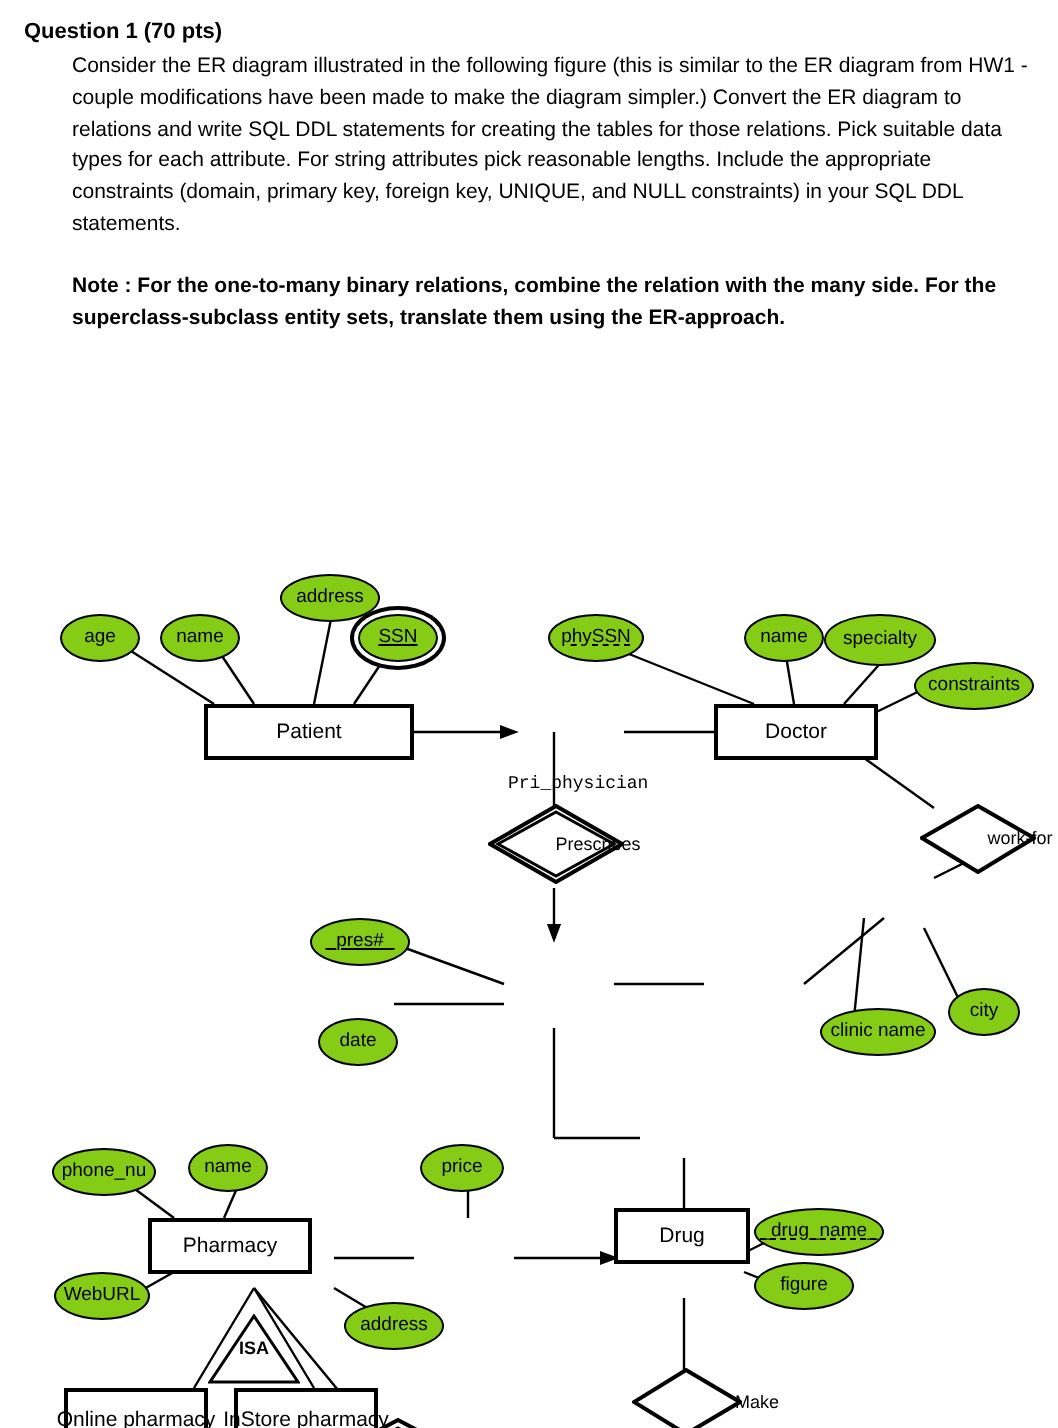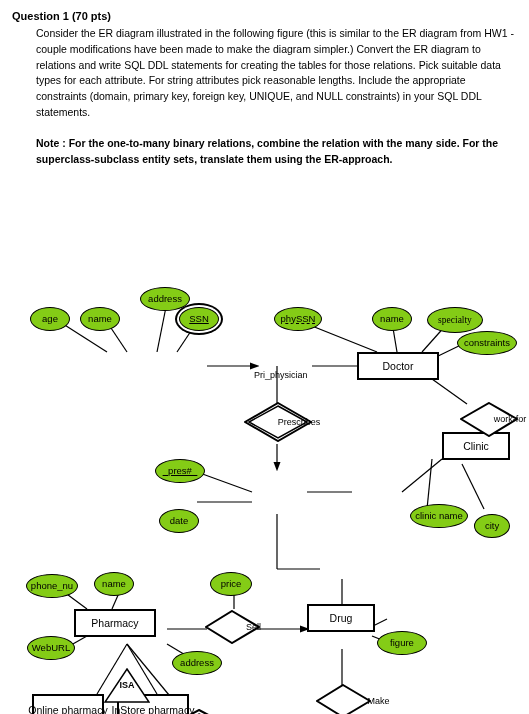--- a/index.html
+++ b/index.html
@@ -227,31 +227,31 @@
     <line x1="185" y1="555" x2="215" y2="610" stroke="#000" stroke-width="1.2"></line>
     <line x1="185" y1="555" x2="175" y2="635" stroke="#000" stroke-width="1.2"></line>
 
     <defs>
       <marker id="arrow" markerWidth="8" markerHeight="8" refX="6" refY="3" orient="auto">
         <path d="M0,0 L0,6 L8,3 z" fill="#000"></path>
       </marker>
     </defs>
   </svg>
 
-
-  <div class="label" style="left:242px; top:196px; font-size:9px;">Pri_physician</div>
+  <div class="entity" style="left:90px; top:178px; width:105px; height:28px;">
+    <span>Patient</span>
+  </div>
+
+  <div class="label" style="left:242px; top:213px; font-size:9px;font-family:Liberation Mono, monospace;">Pri_physician</div>
 
   <div class="entity" style="left:345px; top:178px; width:82px; height:28px;">
     <span>Doctor</span>
   </div>
 
 
-  <div class="entity" style="left:430px; top:258px; width:68px; height:28px;">
-    <span>Clinic</span>
-  </div>
 
   <div class="entity" style="left:62px; top:435px; width:82px; height:28px;">
     <span>Pharmacy</span>
   </div>
 
   <div class="entity" style="left:295px; top:430px; width:68px; height:28px; border-width:2px;">
     <span>Drug</span>
   </div>
 
   <div class="entity" style="left:20px; top:520px; width:72px; height:32px; text-align:center;">
@@ -276,28 +276,20 @@
   <div class="diamond" style="left:448px; top:228px; width:58px; height:35px;">
     <div class="diamond-inner">
       <svg class="diamond-shape" viewBox="0 0 58 35">
         <polygon points="29,1 57,17 29,34 1,17" fill="white" stroke="black" stroke-width="2"></polygon>
       </svg>
       <span style="font-size:9px;">work-for</span>
     </div>
   </div>
 
 
-  <div class="diamond" style="left:193px; top:436px; width:55px; height:34px;">
-    <div class="diamond-inner">
-      <svg class="diamond-shape" viewBox="0 0 55 34">
-        <polygon points="27,1 54,17 27,33 1,17" fill="white" stroke="black" stroke-width="2"></polygon>
-      </svg>
-      <span style="font-size:9px;">Sell</span>
-    </div>
-  </div>
 
   <div class="diamond" style="left:304px; top:510px; width:55px; height:34px;">
     <div class="diamond-inner">
       <svg class="diamond-shape" viewBox="0 0 55 34">
         <polygon points="27,1 54,17 27,33 1,17" fill="white" stroke="black" stroke-width="2"></polygon>
       </svg>
       <span style="font-size:9px;margin-left:28px;">Make</span>
     </div>
   </div>
 
@@ -328,41 +320,41 @@
   </div>
 
   <div class="attr" style="left:262px; top:133px; width:48px; height:24px;">
     <span style="text-decoration:underline; text-decoration-style:dashed;">phySSN</span>
   </div>
 
   <div class="attr" style="left:360px; top:133px; width:40px; height:24px;">
     <span>name</span>
   </div>
 
-  <div class="attr" style="left:415px; top:133px; width:56px; height:26px;font-family:Liberation Serif, serif;">
+  <div class="attr" style="left:400px; top:133px; width:56px; height:26px;">
     <span>specialty</span>
   </div>
 
   <div class="attr" style="left:445px; top:157px; width:60px; height:24px;">
     <span>constraints</span>
   </div>
 
   <div class="attr" style="left:143px; top:285px; width:50px; height:24px;">
     <span style="text-decoration:underline;">_pres#_</span>
   </div>
 
   <div class="attr" style="left:147px; top:335px; width:40px; height:24px;">
     <span>date</span>
   </div>
 
   <div class="attr" style="left:398px; top:330px; width:58px; height:24px;">
     <span>clinic name</span>
   </div>
 
-  <div class="attr" style="left:462px; top:340px; width:36px; height:24px;">
+  <div class="attr" style="left:462px; top:320px; width:36px; height:24px;">
     <span>city</span>
   </div>
 
   <div class="attr" style="left:14px; top:400px; width:52px; height:24px;">
     <span>phone_nu</span>
   </div>
 
   <div class="attr" style="left:82px; top:398px; width:40px; height:24px;">
     <span>name</span>
   </div>
@@ -372,25 +364,28 @@
   </div>
 
   <div class="attr" style="left:160px; top:477px; width:50px; height:24px;">
     <span>address</span>
   </div>
 
   <div class="attr" style="left:198px; top:398px; width:42px; height:24px;">
     <span>price</span>
   </div>
 
+  <div class="attr" style="left:365px; top:430px; width:65px; height:24px;">
+    <span style="text-decoration:underline; text-decoration-style:dashed;">_drug_name_</span>
+  </div>
 
   <div class="attr" style="left:365px; top:457px; width:50px; height:24px;">
     <span>figure</span>
   </div>
 
-  <div class="isa-triangle" style="left:92px; top:494px; width:46px; height:35px;">
+  <div class="isa-triangle" style="left:92px; top:483px; width:46px; height:35px;">
     <svg viewBox="0 0 46 35">
       <polygon points="23,1 45,34 1,34" fill="white" stroke="black" stroke-width="1.5"></polygon>
     </svg>
     <span>ISA</span>
   </div>
 
 </div>
 
 </body></html>

